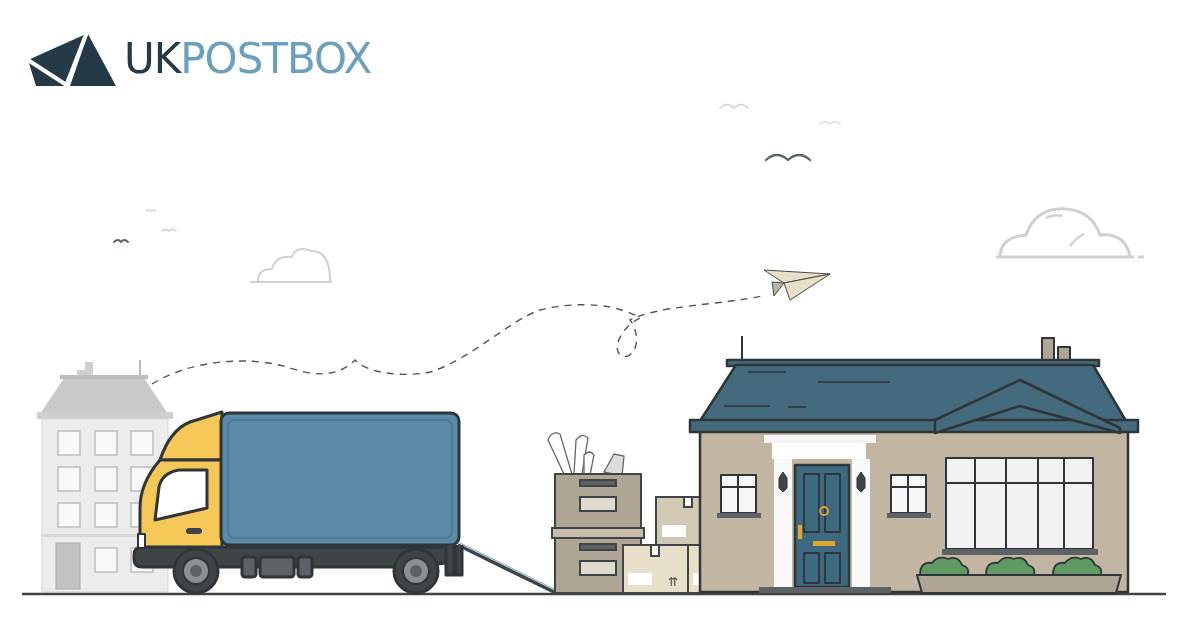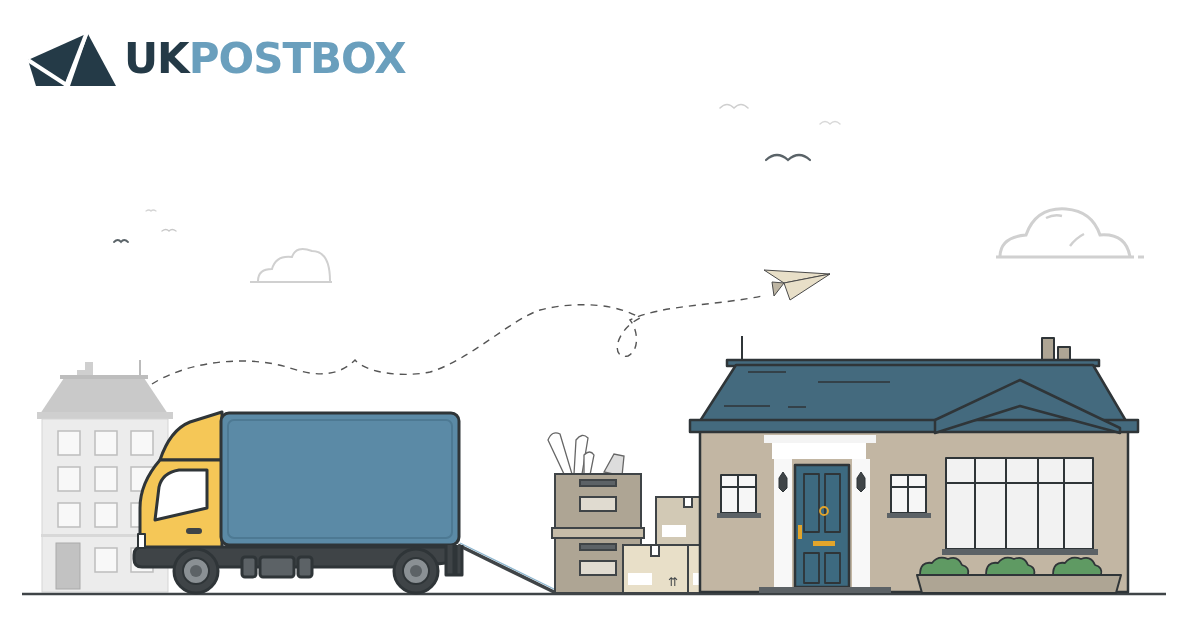--- a/index.html
+++ b/index.html
@@ -1,18 +1,18 @@
 <!DOCTYPE html>
 <html><head>
 <meta charset="utf-8">
 <style>
   html, body { margin: 0; padding: 0; background: #ffffff; }
   body { width: 1200px; height: 630px; position: relative; overflow: hidden; font-family: "Liberation Sans", sans-serif; }
   .logo { position: absolute; left: 28px; top: 32px; display: flex; align-items: center; }
-  .logo-text { font-family: "DejaVu Sans", sans-serif; font-weight: bold; font-size: 42px; letter-spacing: -1px; margin-left: 8px; line-height: 1; }
+  .logo-text { font-family: "DejaVu Sans", sans-serif; font-weight: normal; font-size: 42px; letter-spacing: -1px; margin-left: 8px; line-height: 1; }
   .logo-uk { color: #243a47; }
   .logo-post { color: #6a9fbd; }
   svg.scene { position: absolute; left: 0; top: 0; }
 </style>
 </head>
 <body>
 
 <svg class="scene" width="1200" height="630" viewBox="0 0 1200 630" xmlns="http://www.w3.org/2000/svg">
 
   <g fill="none" stroke="#d0d0d0" stroke-width="2">

